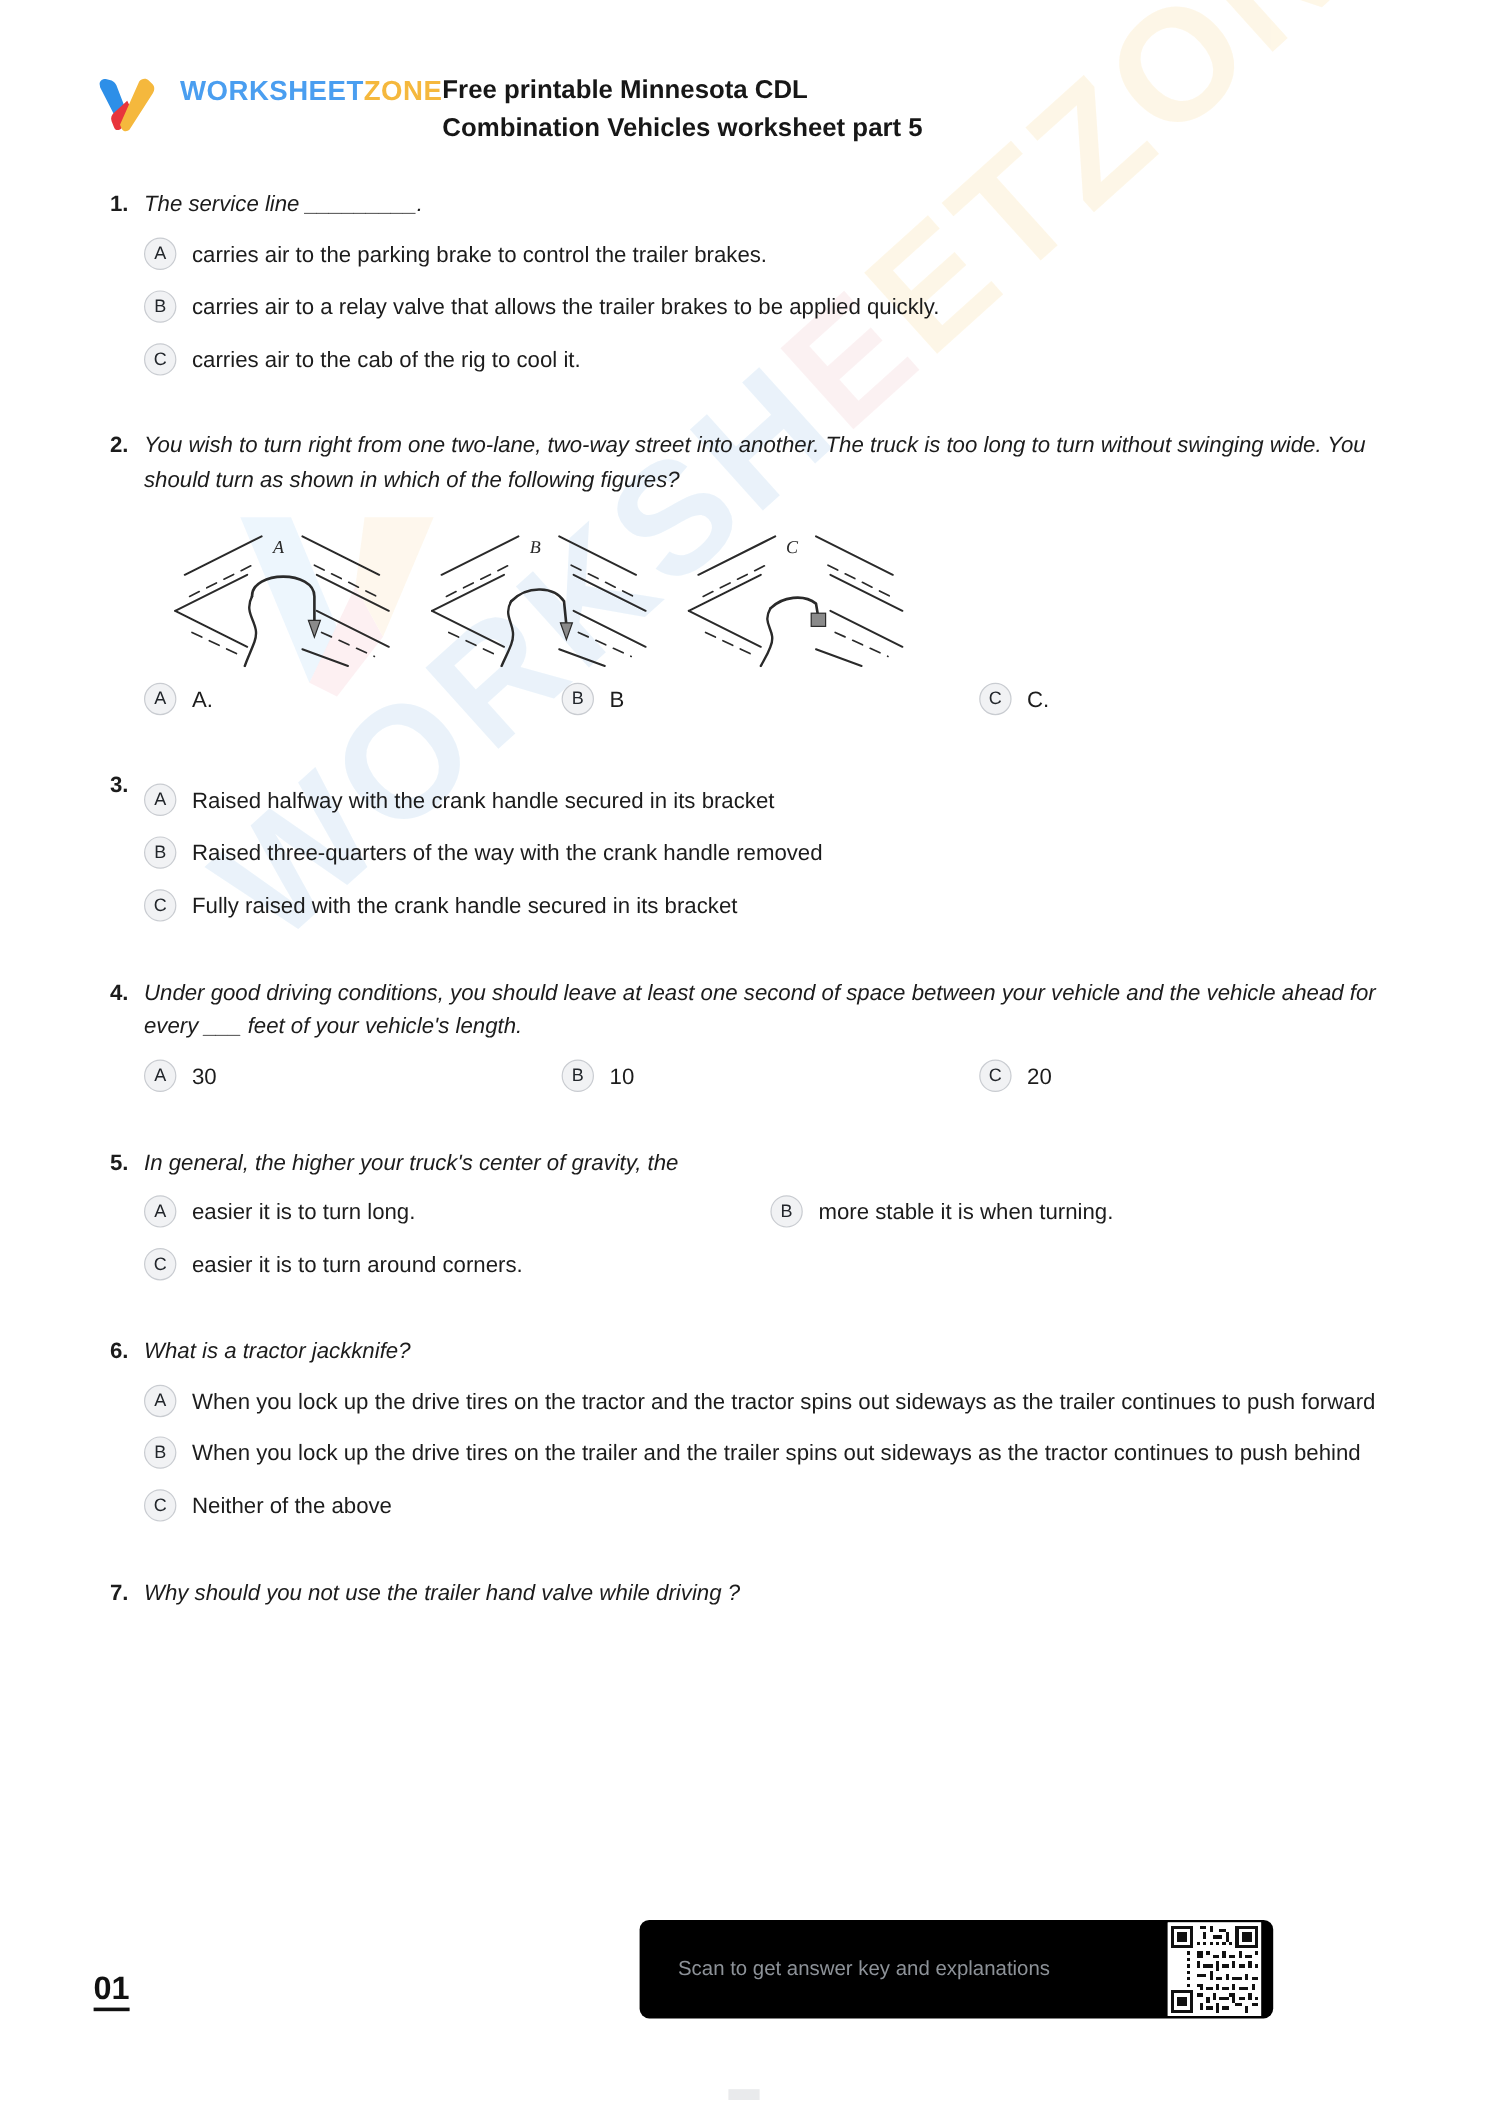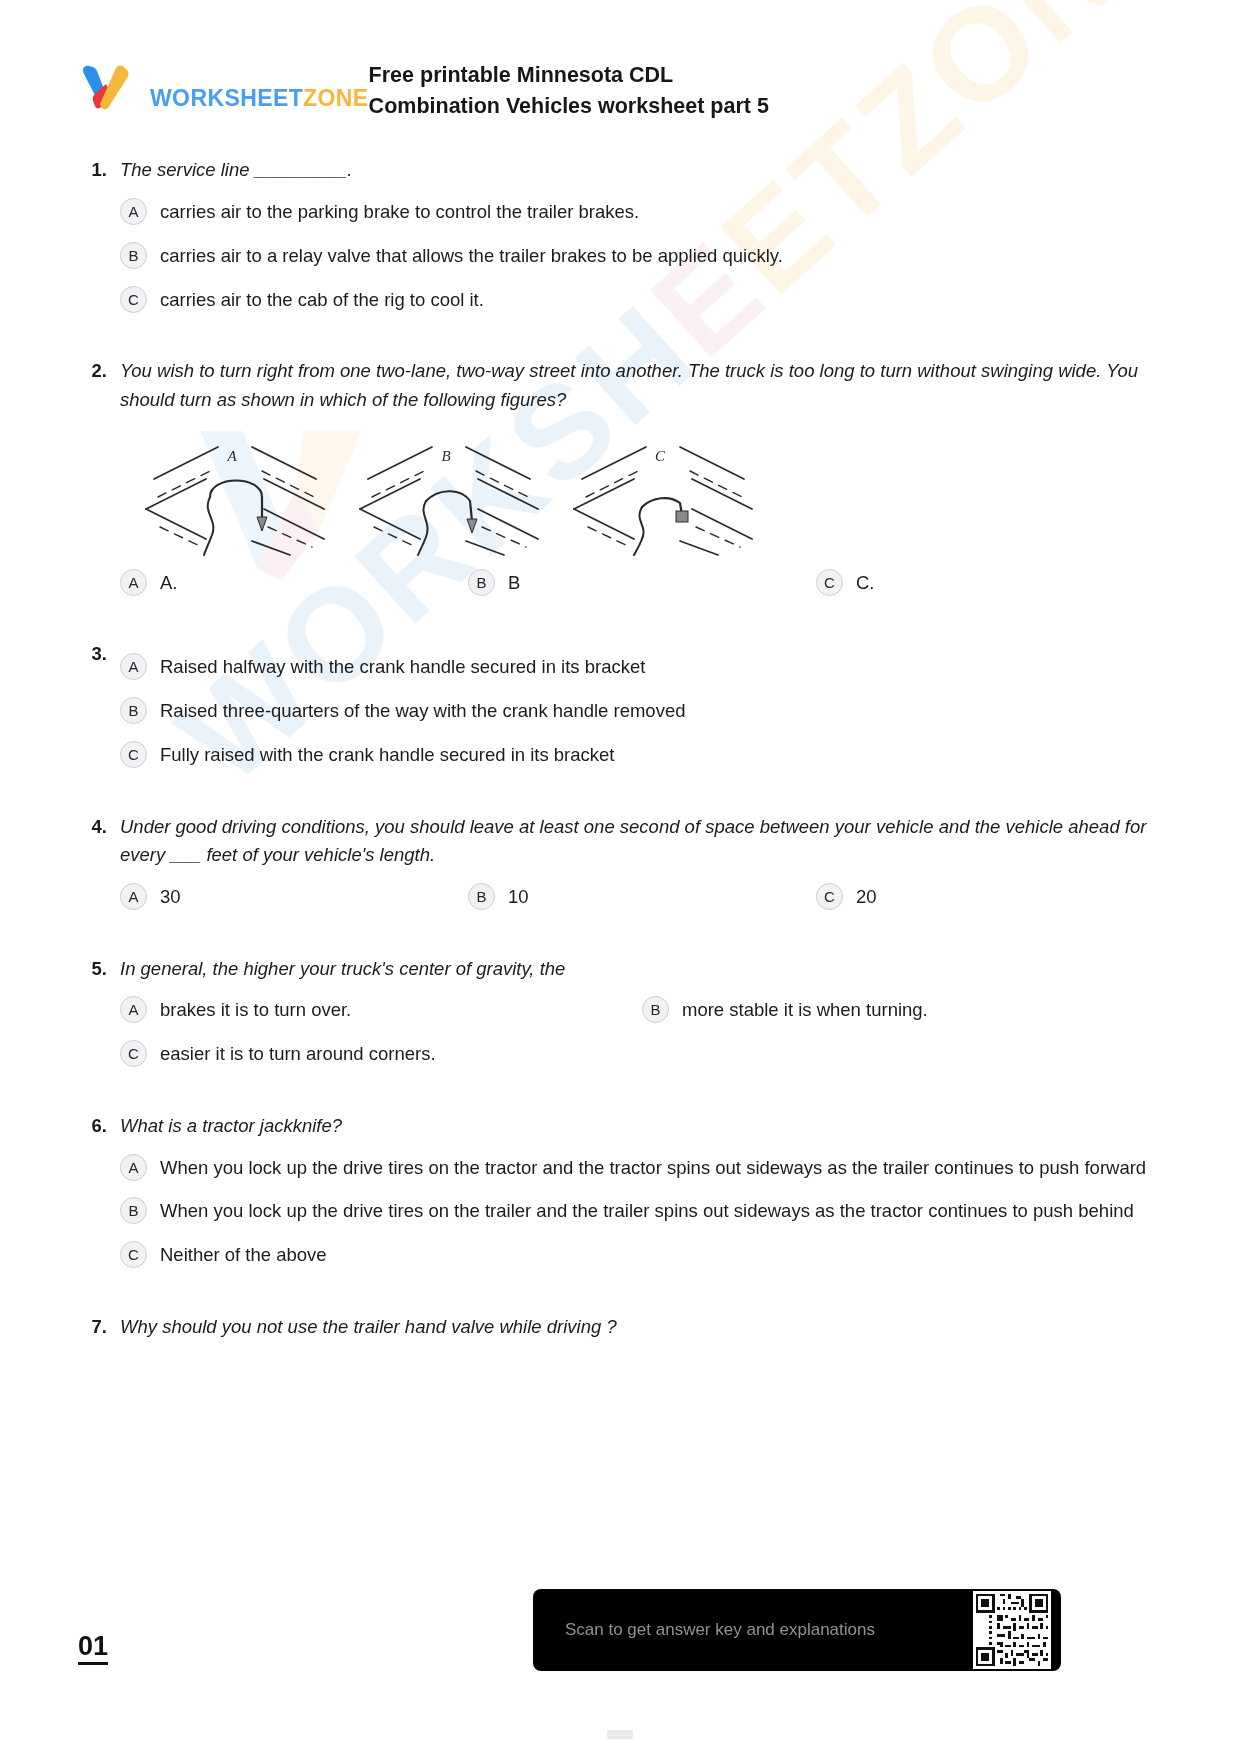--- a/index.html
+++ b/index.html
@@ -55,21 +55,21 @@
   
   .header {
     position: relative;
     z-index: 2;
     display: flex;
     align-items: flex-start;
     padding: 58px 70px 0 80px;
   }
   .brand {
     display: flex;
-    align-items: flex-end;
+    align-items: flex-start;
     gap: 12px;
     flex: 0 0 auto;
     margin-top: 6px;
   }
   .brand-mark { width: 58px; height: 46px; display: block; }
   .brand-word {
     font-size: 23px;
     font-weight: 700;
     letter-spacing: 0.4px;
     line-height: 1;
@@ -156,21 +156,21 @@
     justify-content: flex-start;
     gap: 24px;
     margin: 16px 0 4px 20px;
   }
   .figure { width: 190px; height: 125px; }
   .figure svg { display: block; width: 190px; height: 125px; }
 
   
   .footer {
     position: absolute;
-    left: 0; bottom: 15px;
+    left: 0; bottom: 4px;
     width: 1239px;
     height: 190px;
     z-index: 2;
   }
   .page-no {
     position: absolute;
     left: 78px;
     bottom: 74px;
     font-size: 27px;
     font-weight: 700;
@@ -413,21 +413,21 @@
       </div>
     </div>
 
     <div class="q q-block">
       <div class="q-num">5.</div>
       <div class="q-body">
         <div class="q-text">In general, the higher your truck's center of gravity, the</div>
         <div class="opts cols2">
           <div class="opt">
             <span class="bubble">A</span>
-            <span class="opt-text">brakes it is to turn over.</span>
+            <span class="opt-text">easier it is to turn long.</span>
           </div>
           <div class="opt">
             <span class="bubble">B</span>
             <span class="opt-text">more stable it is when turning.</span>
           </div>
           <div class="opt">
             <span class="bubble">C</span>
             <span class="opt-text">easier it is to turn around corners.</span>
           </div>
         </div>

